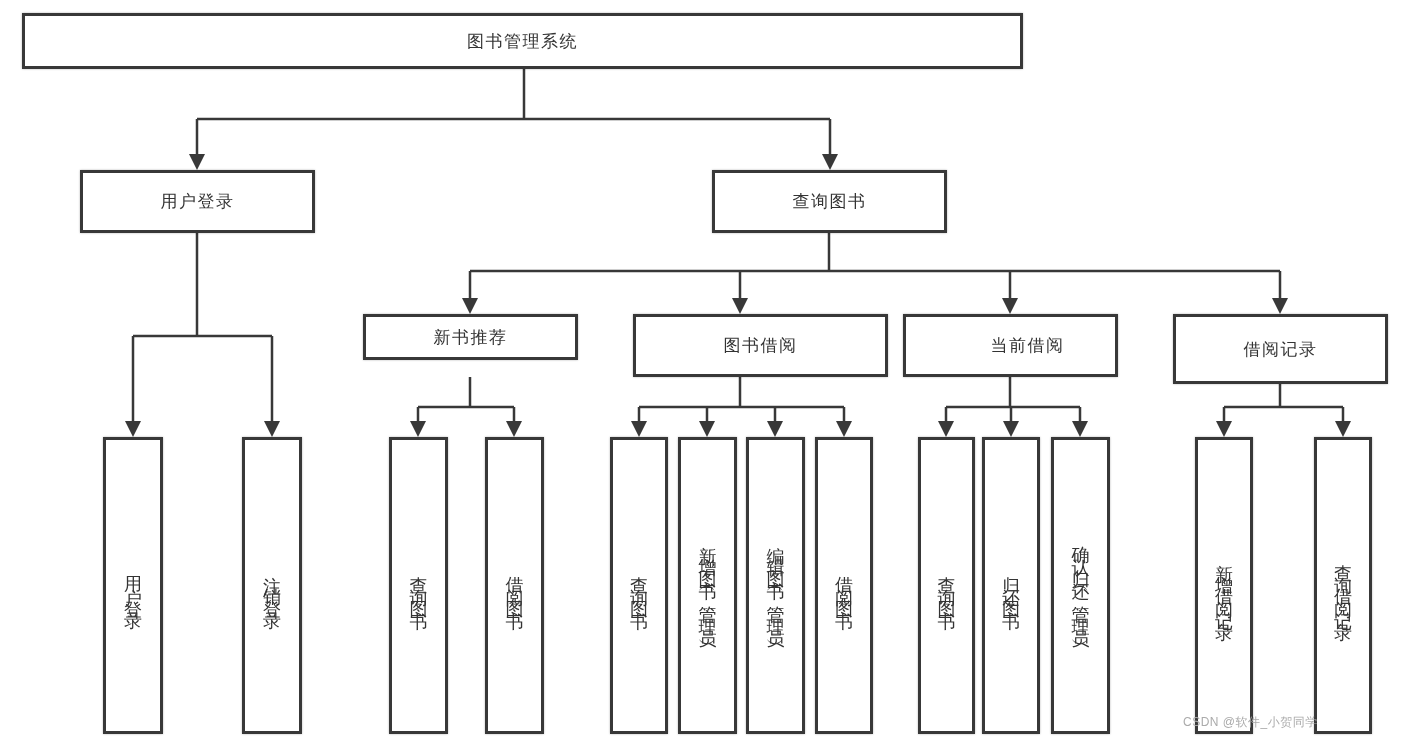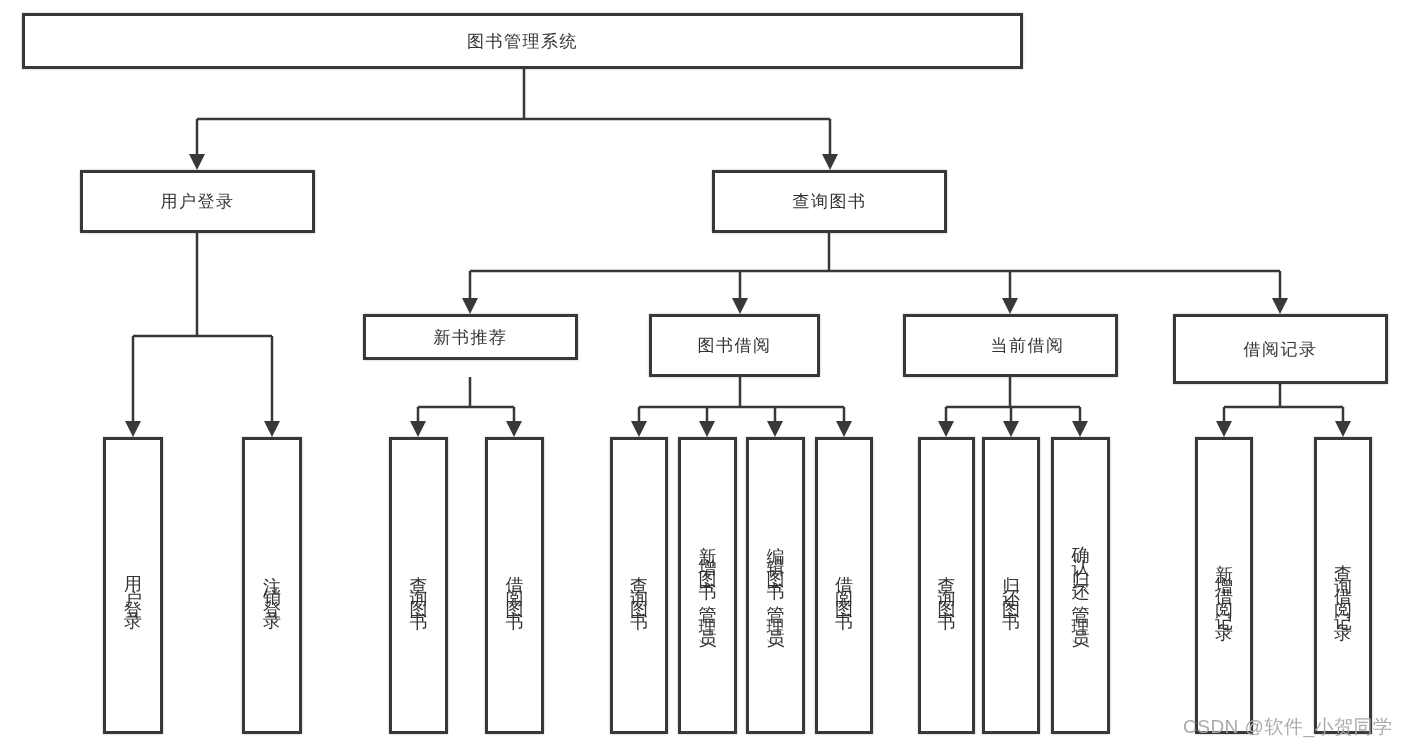--- a/index.html
+++ b/index.html
@@ -48,21 +48,21 @@
     letter-spacing: 12px;
     line-height: 1;
     white-space: nowrap;
   }
   .watermark {
     position: absolute;
     left: 1183px;
     top: 714px;
     z-index: 3;
     color: #ababab;
-    font-size: 19px;
+    font-size: 12px;
     letter-spacing: 0.5px;
     white-space: nowrap;
   }
 </style>
 </head>
 <body>
 
 <div class="canvas">
 
   <svg class="connectors" width="1405" height="747" viewBox="0 0 1405 747" xmlns="http://www.w3.org/2000/svg">
@@ -105,21 +105,21 @@
   <div class="node" style="left:80px; top:170px; width:235px; height:63px;">
     <span class="hlabel">用户登录</span>
   </div>
   <div class="node" style="left:712px; top:170px; width:235px; height:63px;">
     <span class="hlabel">查询图书</span>
   </div>
 
   <div class="node" style="left:363px; top:314px; width:215px; height:46px;">
     <span class="hlabel">新书推荐</span>
   </div>
-  <div class="node" style="left:633px; top:314px; width:171px; height:63px;margin-left:16px;">
+  <div class="node" style="left:633px; top:314px; width:255px; height:63px;">
     <span class="hlabel">图书借阅</span>
   </div>
   <div class="node" style="left:903px; top:314px; width:215px; height:63px;padding-left:34px;">
     <span class="hlabel">当前借阅</span>
   </div>
   <div class="node" style="left:1173px; top:314px; width:215px; height:70px;">
     <span class="hlabel">借阅记录</span>
   </div>
 
   <div class="node" style="left:103px; top:437px; width:60px; height:297px;">

